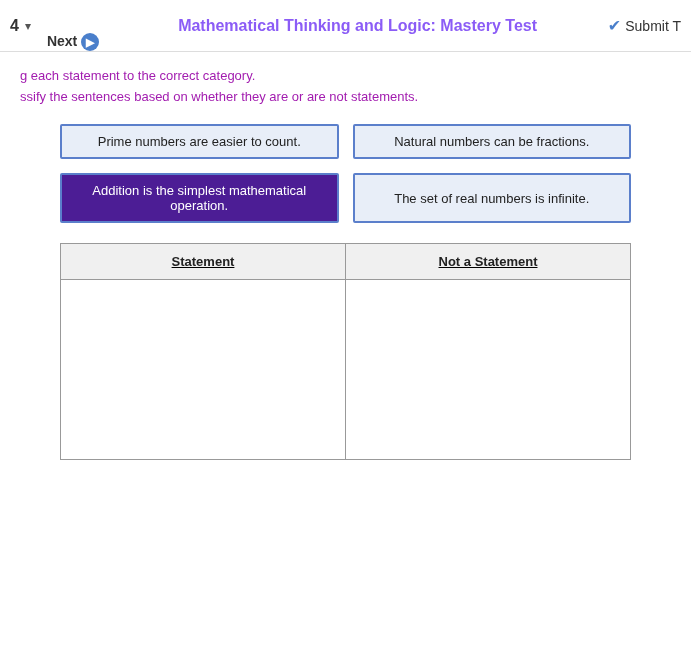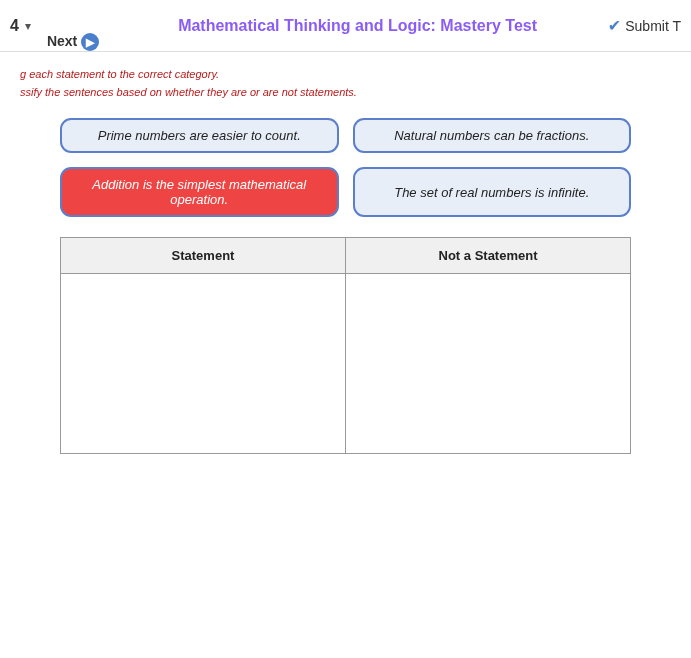--- a/index.html
+++ b/index.html
@@ -78,23 +78,22 @@
       border: none;
     }
     .submit-check {
       color: #4a7fcb;
       font-size: 16px;
     }
 
     
     .instructions {
       padding: 16px 20px 4px 20px;
-      font-size: 11px;
-      color: #b91c1c;
-      font-style: italic;
+      font-size: 13px;
+      color: #a21caf;
     }
     .instructions p {
       margin-bottom: 6px;
     }
 
     
     .drag-area {
       padding: 10px 60px;
       display: grid;
       grid-template-columns: 1fr 1fr;
@@ -102,35 +101,35 @@
       margin-bottom: 10px;
     }
     .drag-item {
       border: 2px solid #5b7fcb;
       background: #e8eef8;
       color: #222;
       font-size: 13px;
       padding: 8px 10px;
       text-align: center;
       cursor: grab;
-      border-radius: 11px;
+      border-radius: 2px;
       display: flex;
       align-items: center;
       justify-content: center;
-      font-style: italic;
     }
     .drag-item.highlighted {
-      background: #ef4444;
+      background: #4c1d95;
       color: #fff;
     }
 
     
     .drop-table-wrapper {
       padding: 0 60px;
       margin-top: 6px;
+      text-decoration: underline;
     }
     .drop-table {
       width: 100%;
       border-collapse: collapse;
       border: 1px solid #999;
     }
     .drop-table th {
       background: #f0f0f0;
       border: 1px solid #999;
       padding: 10px;

